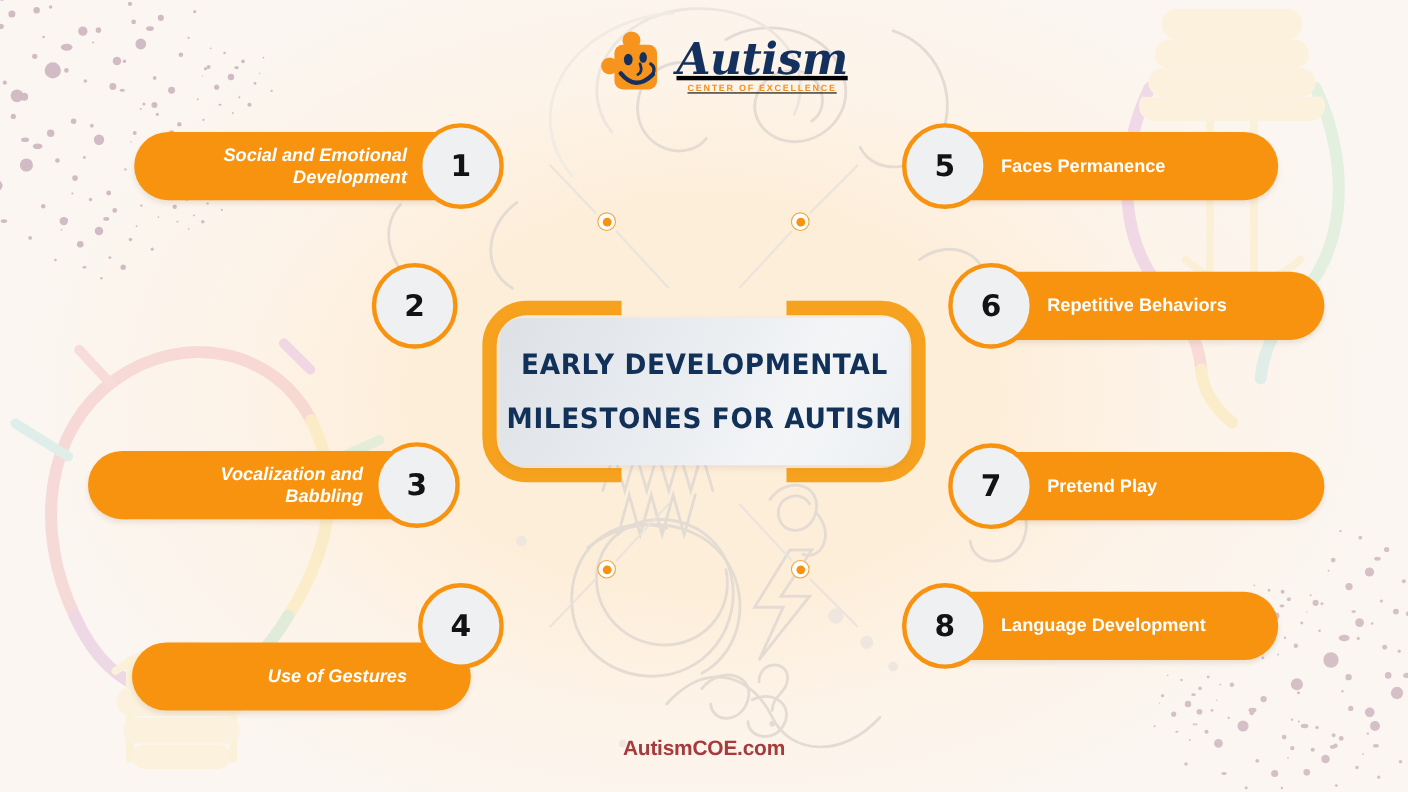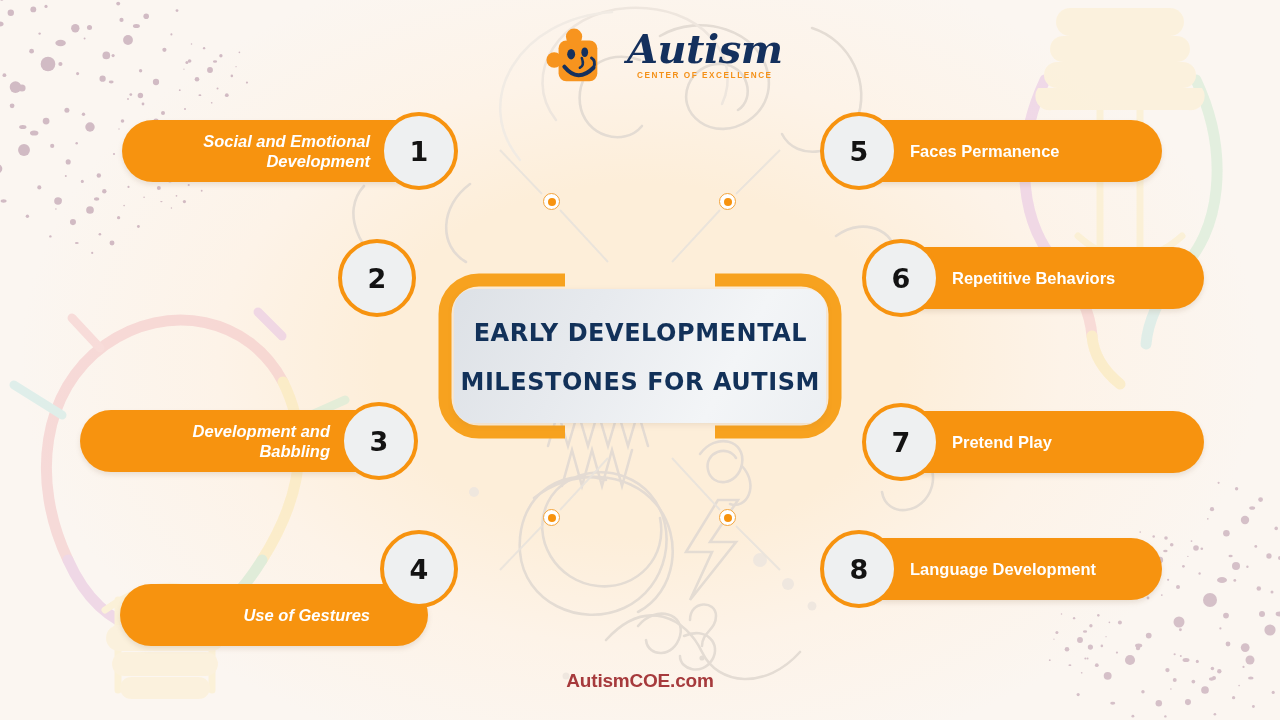--- a/index.html
+++ b/index.html
@@ -21,22 +21,23 @@
     background:
       radial-gradient(ellipse 620px 420px at 640px 360px, #fdeed9 0%, #fdeed9 42%, #fdf3e8 68%, #fbf6f1 100%),
       linear-gradient(180deg, #fdf9f4 0%, #fcf5ee 100%);
   }
   .bg-svg { position: absolute; inset: 0; width: 1280px; height: 720px; pointer-events: none; }
 
   
   .logo-wrap {
     position: absolute;
     left: 545px; top: 28px;
-    display: flex; align-items: flex-start; gap: 20px;
+    display: flex; align-items: center; gap: 8px;
     z-index: 6;
+    text-decoration: underline;
   }
   .logo-mark { width: 62px; height: 62px; flex: none; }
   .logo-text { display: flex; flex-direction: column; align-items: center; }
   .logo-name {
     font-family: "DejaVu Serif", serif;
     font-style: italic;
     font-weight: bold;
     font-size: 40px;
     line-height: 42px;
     color: #14305d;
@@ -333,21 +334,21 @@
       <span>Social and Emotional</span><br>
       <span>Development</span>
     </div>
   </div>
   <div class="num-circle" style="left:380px; top:112px;">1</div>
 
   <div class="num-circle" style="left:338px; top:239px;">2</div>
 
   <div class="pill left" style="left:80px; top:410px; width:308px;">
     <div class="pill-label">
-      <span>Development and</span><br>
+      <span>Vocalization and</span><br>
       <span>Babbling</span>
     </div>
   </div>
   <div class="num-circle" style="left:340px; top:402px;">3</div>
 
   <div class="pill left" style="left:120px; top:538px; width:308px;margin-top:46px;">
     <div class="pill-label">Use of Gestures</div>
   </div>
   <div class="num-circle" style="left:380px; top:530px;">4</div>
 

